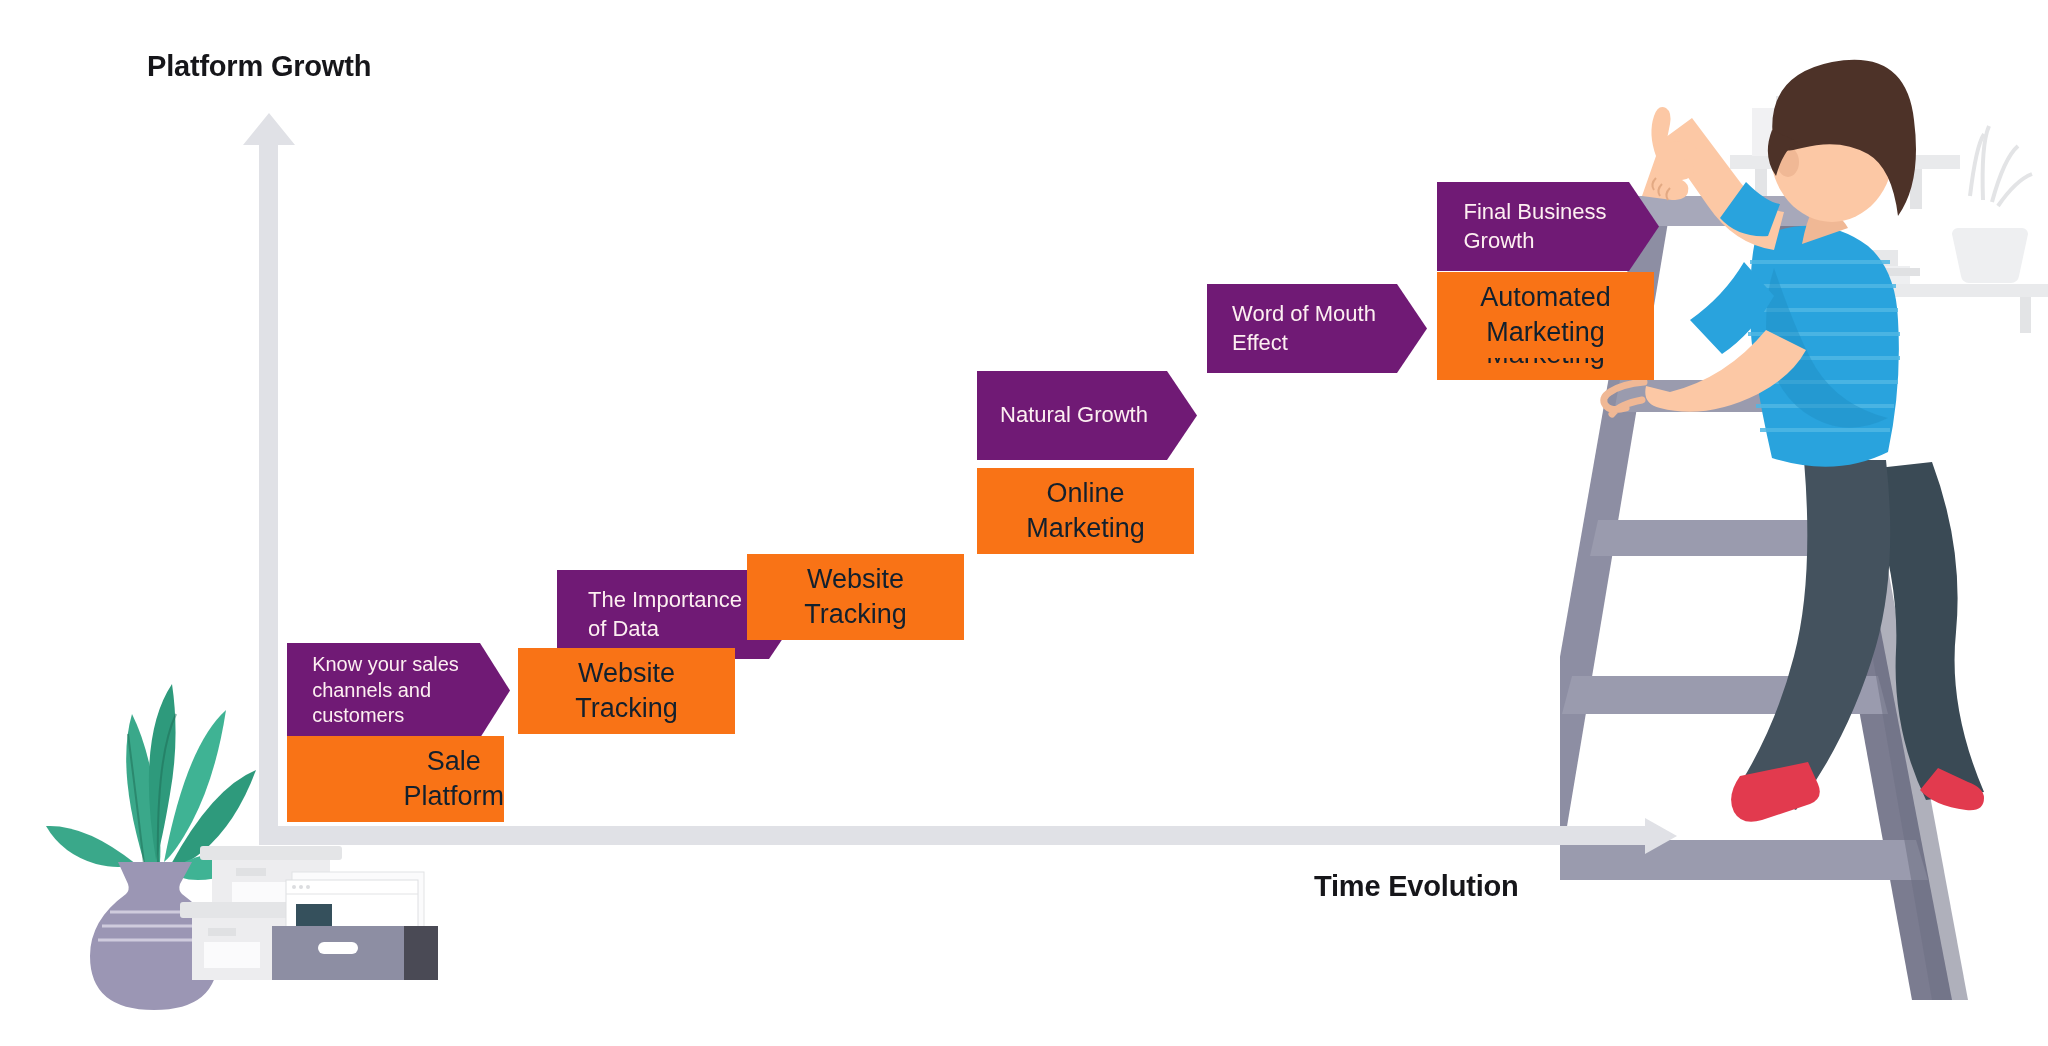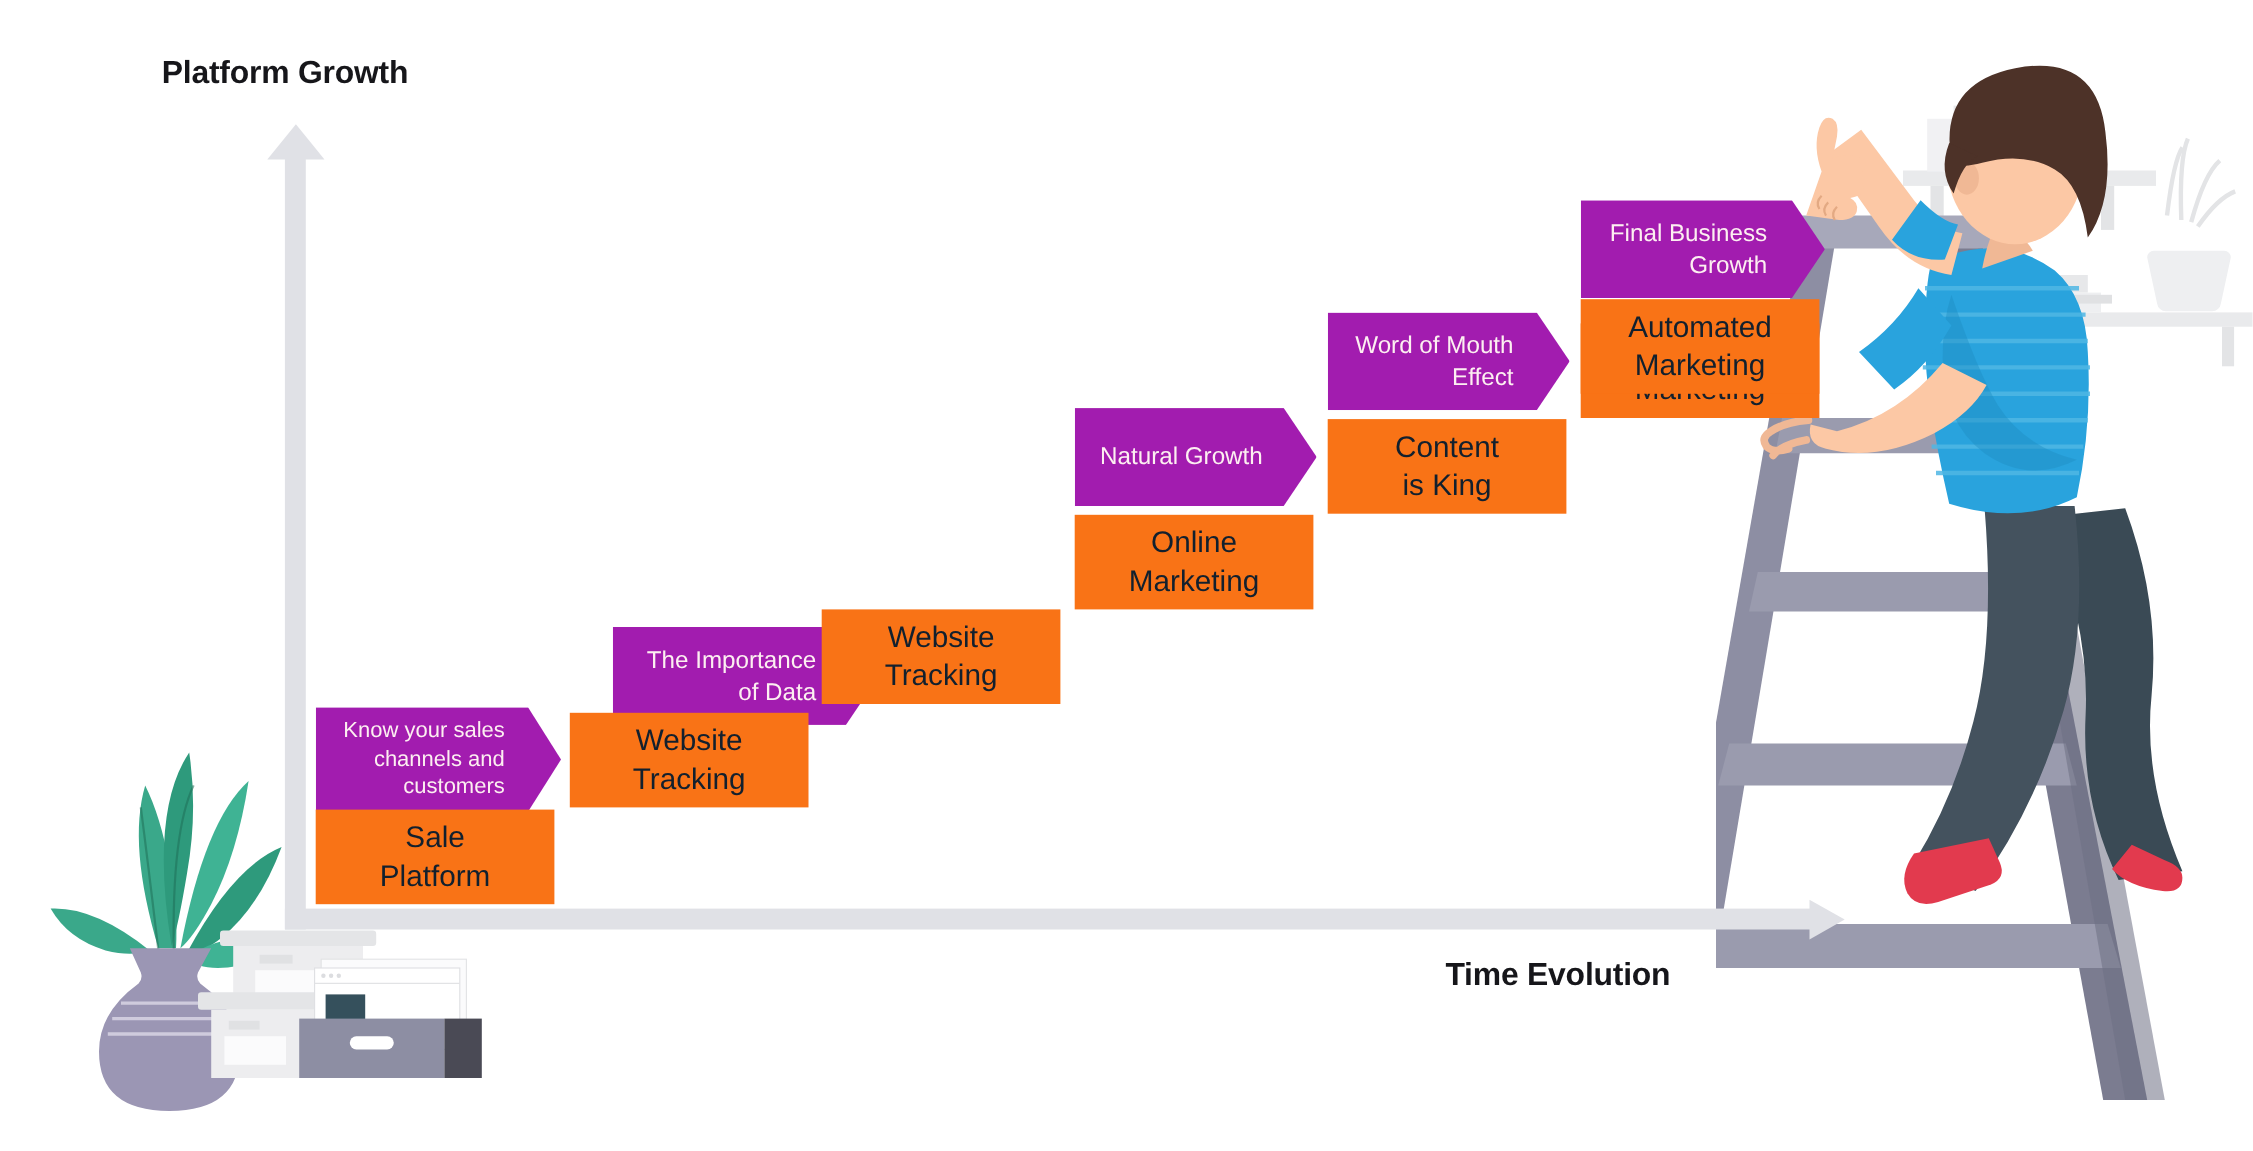--- a/index.html
+++ b/index.html
@@ -69,26 +69,26 @@
     letter-spacing: -0.2px;
   }
   #x-axis-label {
     left: 1314px;
     top: 870px;
     font-size: 29px;
     letter-spacing: -0.2px;
   }
   .red-arrow {
     position: absolute;
-    background: #a21caf;
+    background: #701a75;
     color: #fdeff1;
     display: flex;
     align-items: center;
     justify-content: center;
-    text-align: right;
+    text-align: left;
     line-height: 1.28;
     -webkit-clip-path: polygon(0 0, calc(100% - 30px) 0, 100% 50%, calc(100% - 30px) 100%, 0 100%);
     clip-path: polygon(0 0, calc(100% - 30px) 0, 100% 50%, calc(100% - 30px) 100%, 0 100%);
     padding-right: 26px;
     box-sizing: border-box;
   }
   .blue-box {
     position: absolute;
     background: #f97316;
     color: #12202e;
@@ -274,21 +274,21 @@
   <div class="axis-label" id="y-axis-label">Platform Growth</div>
   <div class="axis-label" id="x-axis-label">Time Evolution</div>
 
   <div class="red-arrow" style="left:287px; top:627px; width:223px; height:95px; font-size:20px;margin-top:16px;">
     <div>
       <div>Know your sales</div>
       <div>channels and</div>
       <div>customers</div>
     </div>
   </div>
-  <div class="blue-box" style="left:287px; top:736px; width:217px; height:86px; font-size:27px;">
+  <div class="blue-box" style="left:287px; top:736px; width:217px; height:86px; font-size:27px;justify-content:flex-end;">
     <div>
       <div>Sale</div>
       <div>Platform</div>
     </div>
   </div>
 
   <div class="red-arrow" style="left:518px; top:570px; width:242px; height:89px; font-size:22px;margin-left:39px;">
     <div>
       <div>The Importance</div>
       <div>of Data</div>
@@ -313,26 +313,20 @@
       <div>Online</div>
       <div>Marketing</div>
     </div>
   </div>
 
   <div class="red-arrow" style="left:977px; top:371px; width:220px; height:89px; font-size:22px;">
     <div>
       <div>Natural Growth</div>
     </div>
   </div>
-  <div class="blue-box" style="left:1207px; top:381px; width:217px; height:86px; font-size:27px;">
-    <div>
-      <div>Content</div>
-      <div>is King</div>
-    </div>
-  </div>
 
   <div class="red-arrow" style="left:1207px; top:284px; width:220px; height:89px; font-size:22px;">
     <div>
       <div>Word of Mouth</div>
       <div>Effect</div>
     </div>
   </div>
   <div class="blue-box" style="left:1437px; top:294px; width:217px; height:86px; font-size:27px;">
     <div>
       <div>Social</div>

